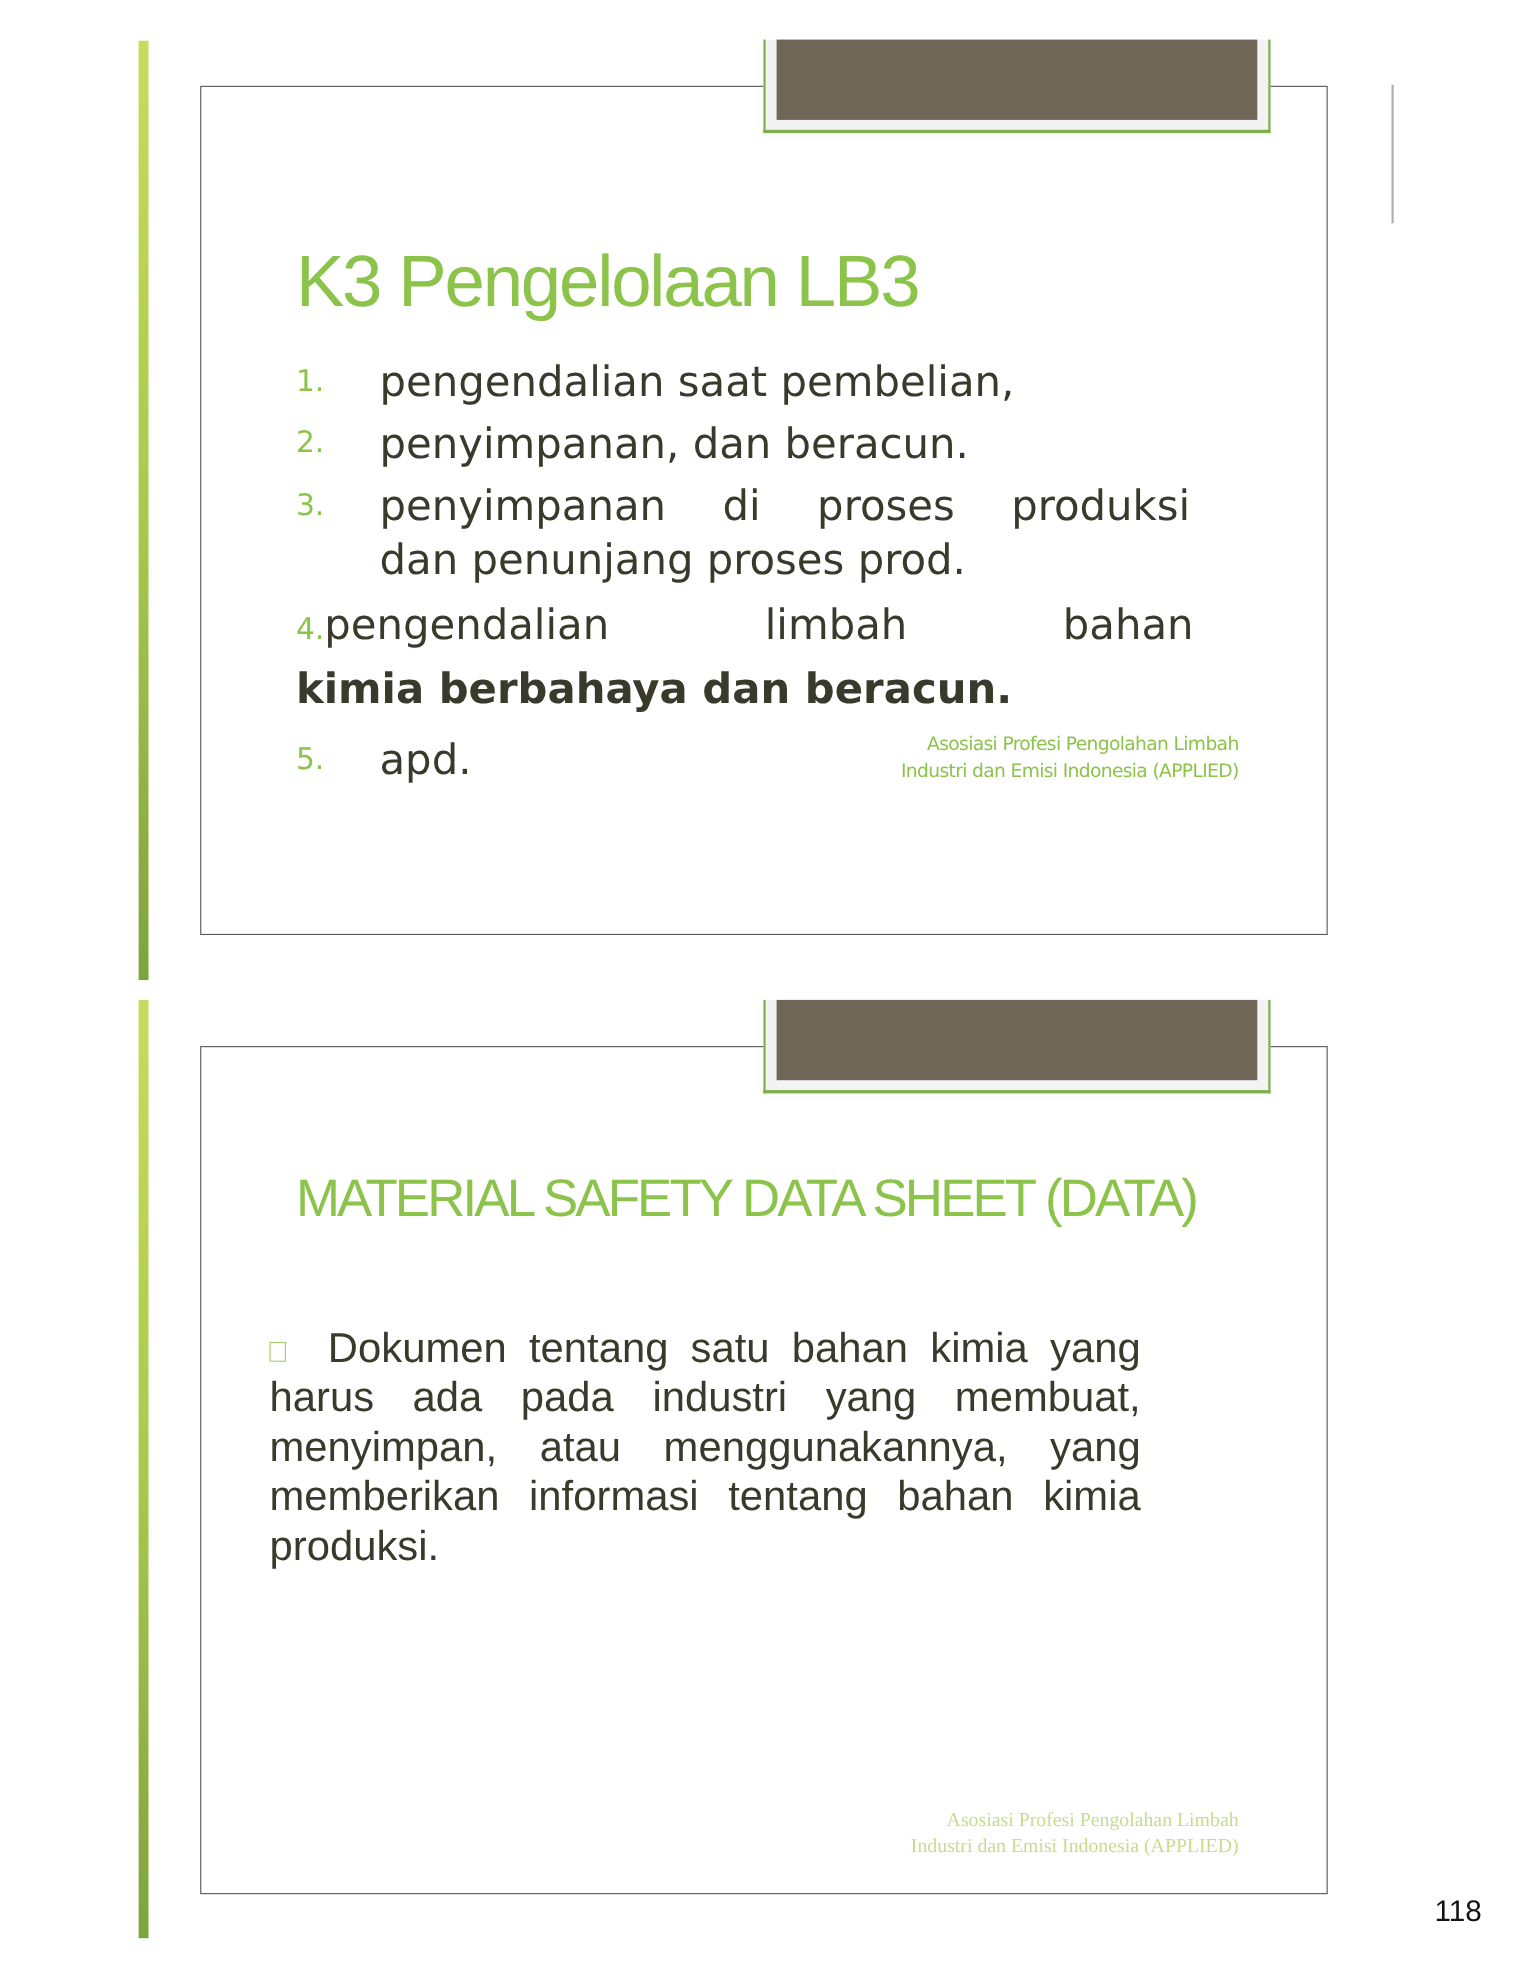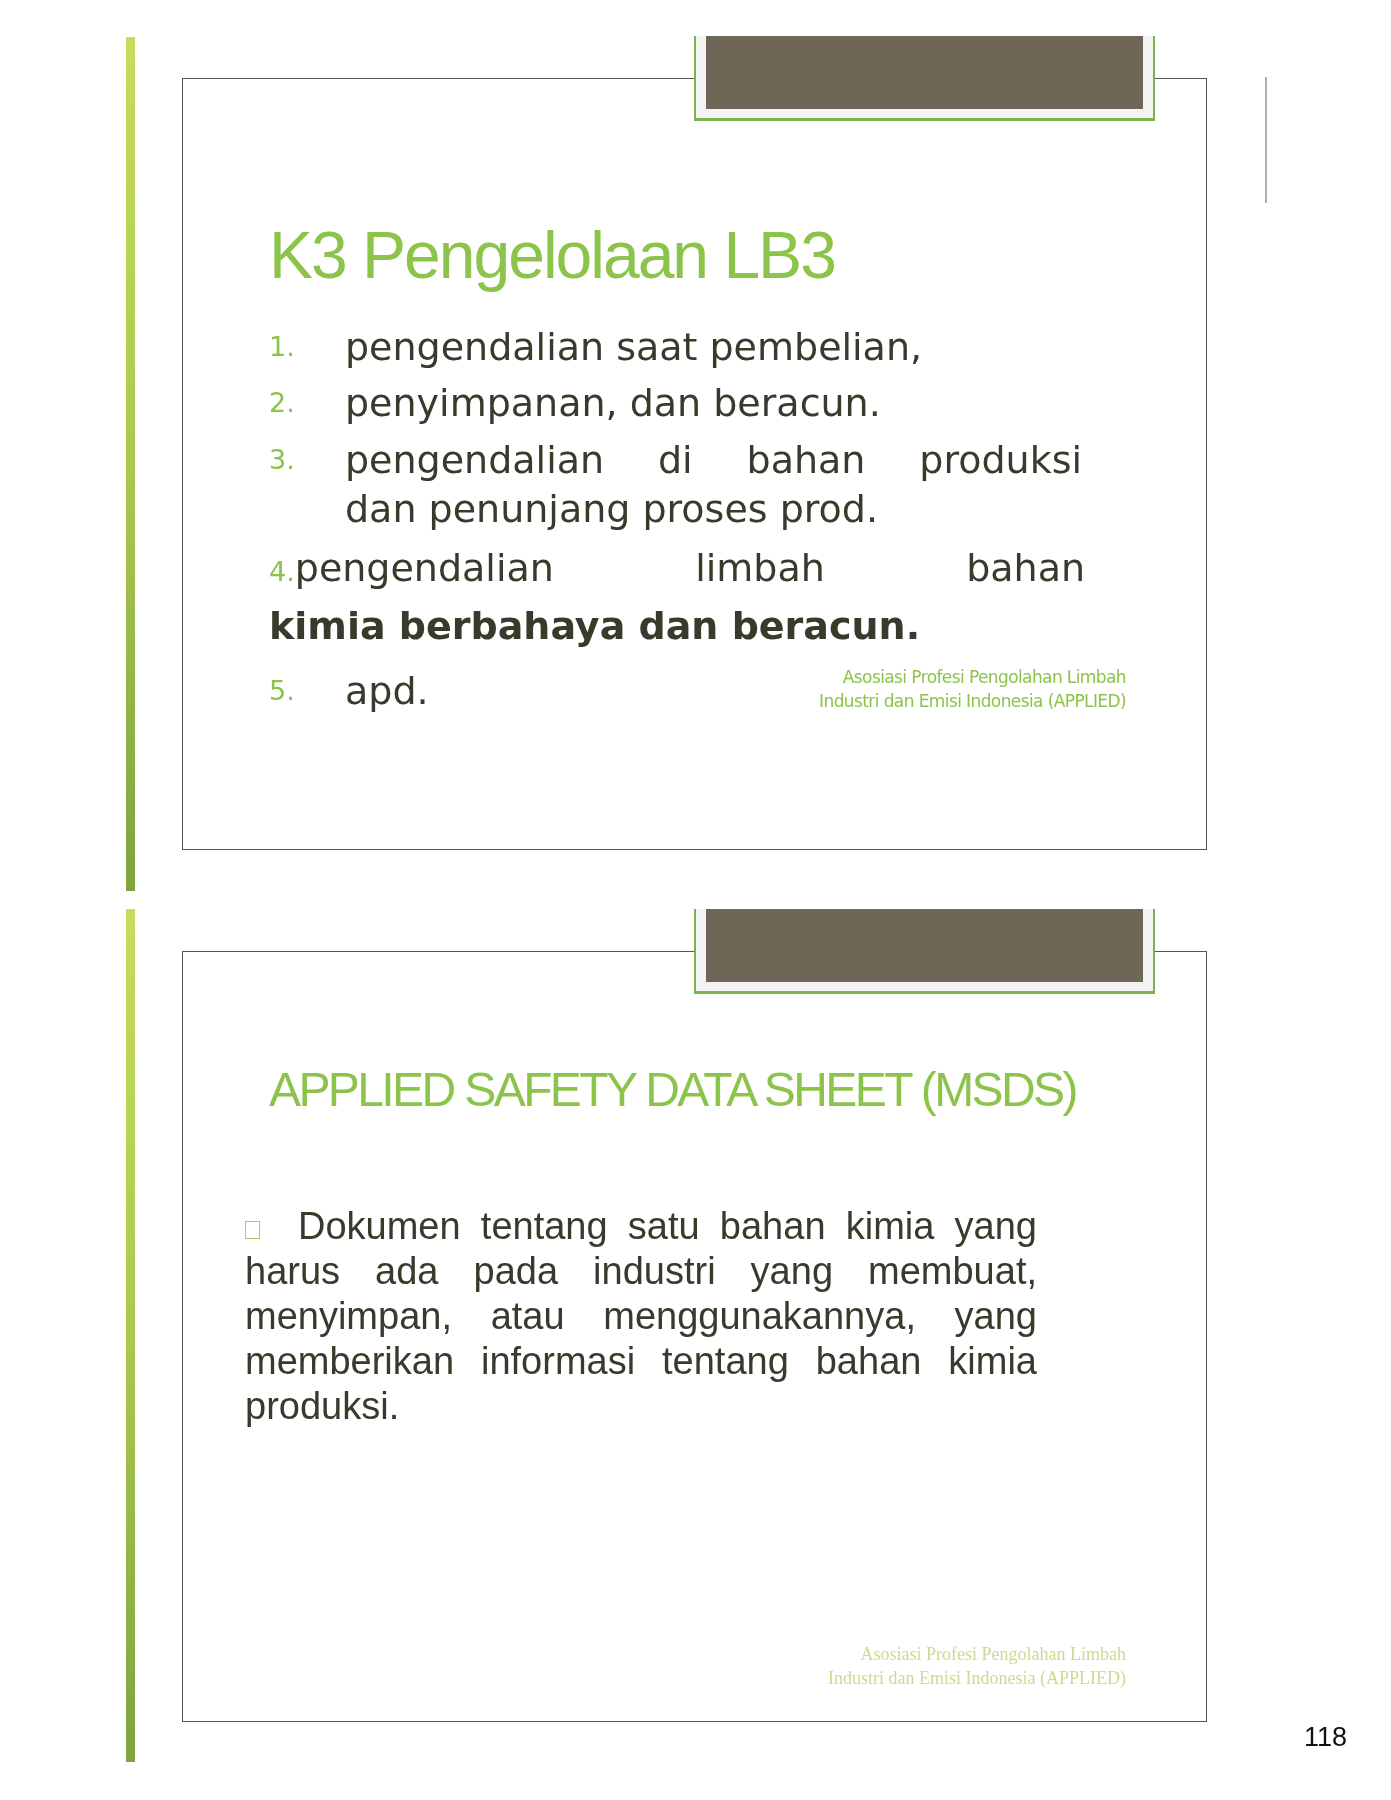--- a/index.html
+++ b/index.html
@@ -48,21 +48,21 @@
     <div class="li" style="top:0px;">
       <span class="num fixed">1.</span>
       <span class="txt left">pengendalian saat pembelian,</span>
     </div>
     <div class="li" style="top:56px;">
       <span class="num fixed">2.</span>
       <span class="txt left">penyimpanan, dan beracun.</span>
     </div>
     <div class="li" style="top:113px;">
       <span class="num fixed">3.</span>
-      <span class="txt">pengendalian di bahan produksi</span>
+      <span class="txt">penyimpanan di proses produksi</span>
     </div>
     <div class="li" style="top:162px;">
       <span class="txt left">dan penunjang proses prod.</span>
     </div>
     <div class="li li4" style="top:221px;">
       <span class="num">4.</span><span>pengendalian limbah bahan</span>
     </div>
     <div class="li" style="top:279px;font-weight:bold;">
       <span>kimia berbahaya dan beracun.</span>
     </div>
@@ -76,21 +76,21 @@
     <div>Asosiasi Profesi Pengolahan Limbah</div>
     <div>Industri dan  Emisi Indonesia (APPLIED)</div>
   </div>
 </div>
 
 <div class="slide slide2">
   <div class="tab">
     <div class="tab-inner"></div>
   </div>
 
-  <div class="title2">APPLIED SAFETY DATA SHEET (MSDS)</div>
+  <div class="title2">MATERIAL SAFETY DATA SHEET (DATA)</div>
 
   <div class="body2">
     <span class="bullet"></span><span>Dokumen tentang satu bahan kimia yang harus ada pada industri yang membuat, menyimpan, atau menggunakannya, yang memberikan informasi tentang bahan kimia produksi.</span>
   </div>
 
   <div class="footer2">
     <div>Asosiasi Profesi Pengolahan Limbah</div>
     <div>Industri dan Emisi Indonesia  (APPLIED)</div>
   </div>
 </div>

